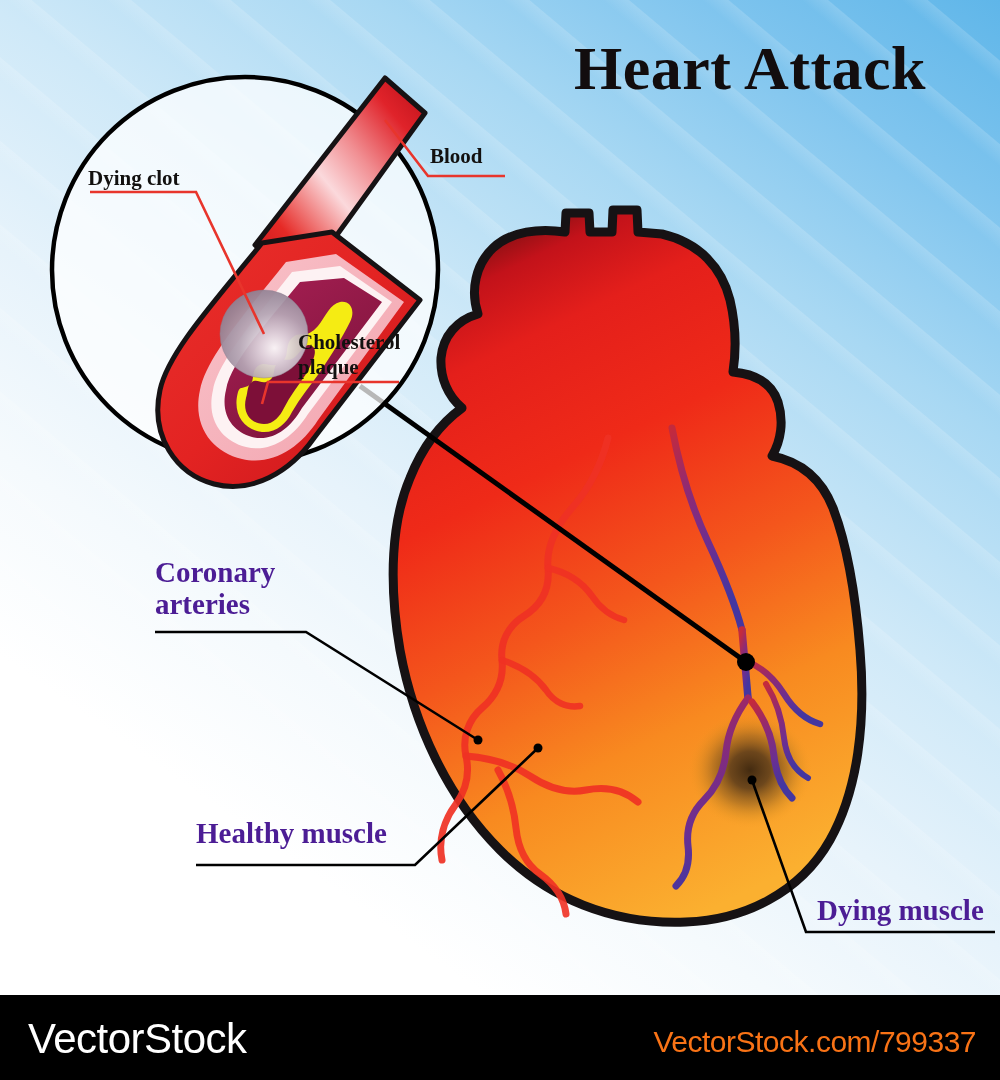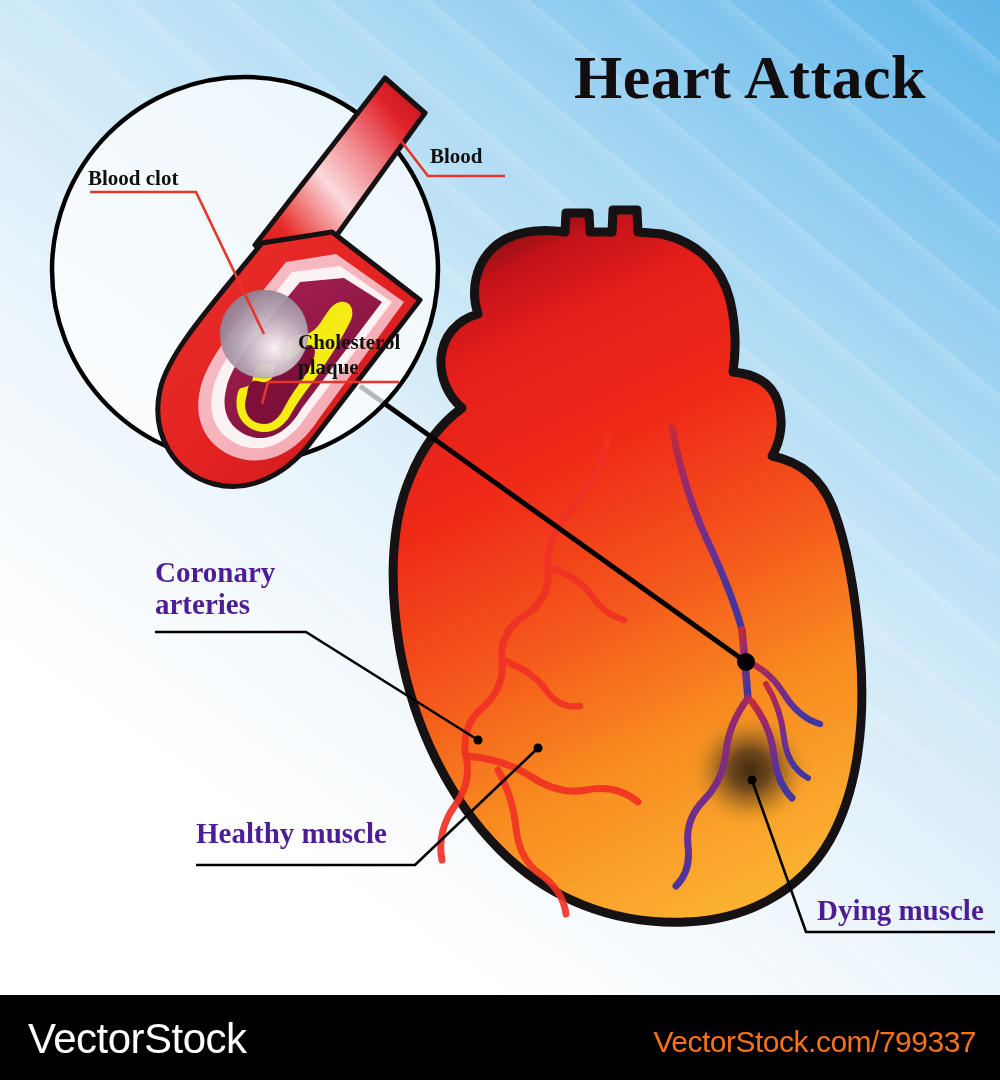--- a/index.html
+++ b/index.html
@@ -52,21 +52,21 @@
   #art {
     position: absolute;
     left: 0; top: 0;
     width: 1000px;
     height: 995px;
   }
   
   #title {
     position: absolute;
     left: 520px;
-    top: 45px;
+    top: 36px;
     width: 460px;
     text-align: center;
     font-family: "Liberation Serif", "DejaVu Serif", serif;
     font-weight: bold;
     font-size: 62px;
     line-height: 1.05;
     color: #120d0e;
     letter-spacing: 0.5px;
     white-space: nowrap;
   }
@@ -306,21 +306,21 @@
       <circle cx="478" cy="740" r="4.5" fill="#000000" stroke="none"></circle>
       <path d="M 196,865 L 415,865 L 538,748"></path>
       <circle cx="538" cy="748" r="4.5" fill="#000000" stroke="none"></circle>
       <path d="M 995,932 L 806,932 L 752,780"></path>
       <circle cx="752" cy="780" r="4.5" fill="#000000" stroke="none"></circle>
     </g>
   </svg>
 
   <div id="title">Heart Attack</div>
 
-  <div class="lbl lbl-dark" id="lbl-blood-clot">Blood clot</div>
+  <div class="lbl lbl-dark" id="lbl-blood-clot">Dying clot</div>
 
   <div class="lbl lbl-dark" id="lbl-artery">Blood</div>
 
   <div class="lbl lbl-dark" id="lbl-cholesterol">
     <div>Cholesterol</div>
     <div>plaque</div>
   </div>
 
   <div class="lbl lbl-red" id="lbl-coronary">
     <div>Coronary</div>

